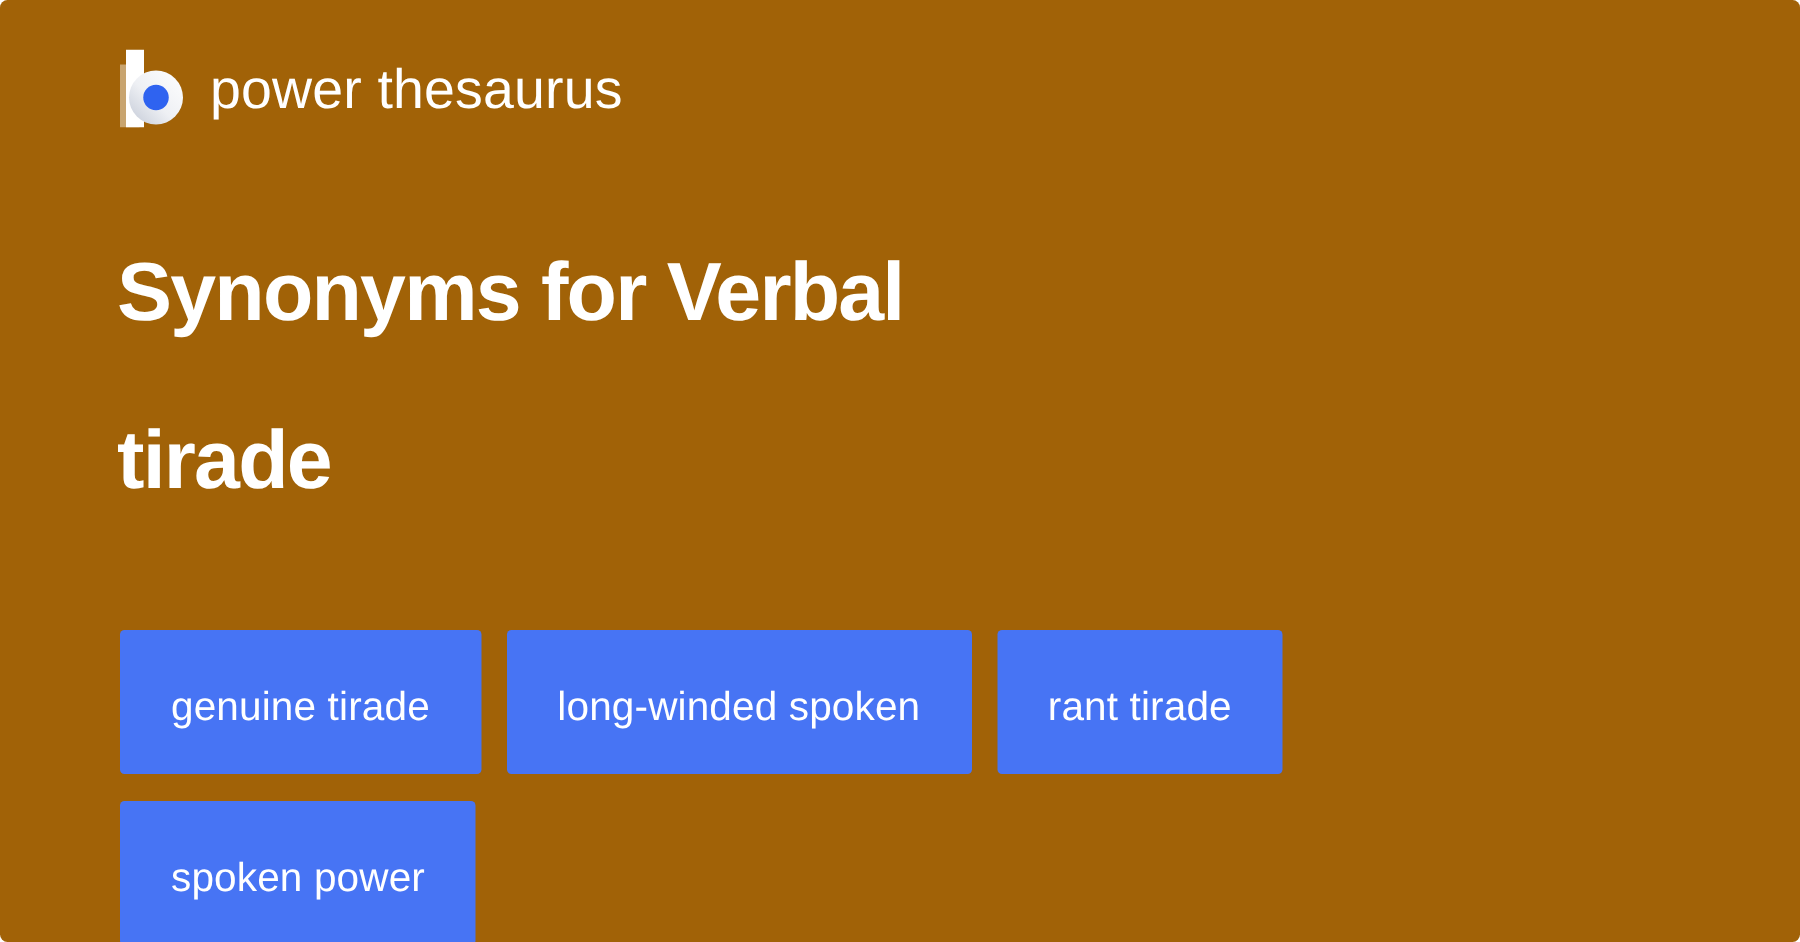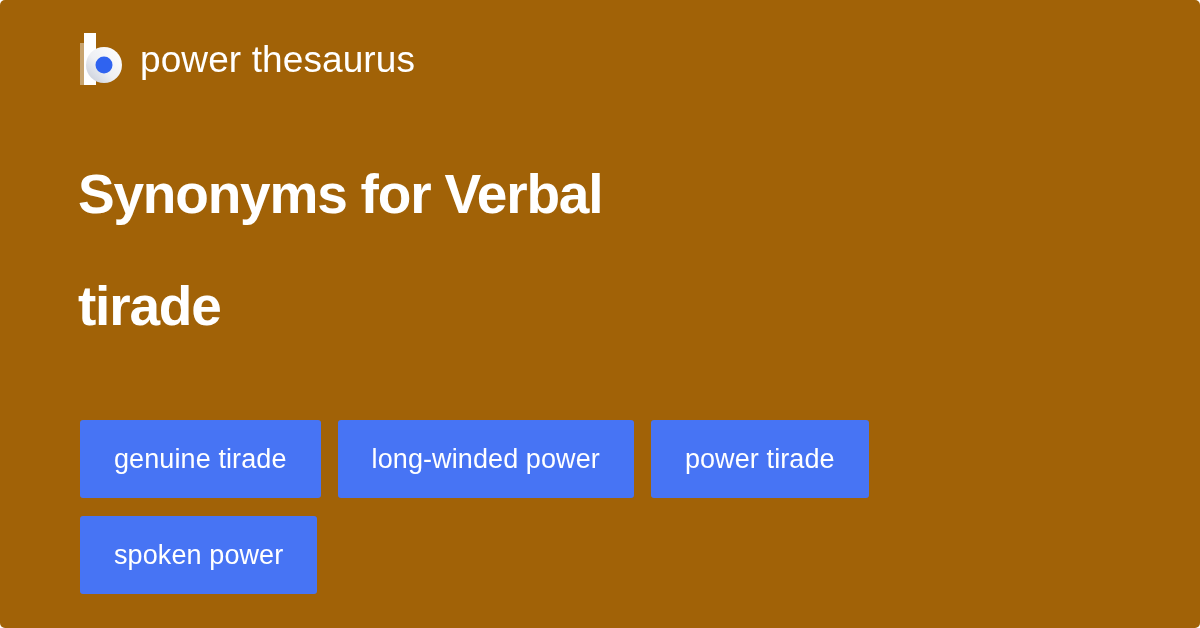--- a/index.html
+++ b/index.html
@@ -85,23 +85,23 @@
     flex-wrap: wrap;
     gap: 18px 17px;
     align-content: flex-start;
   }
 
   .chip {
     background: #4774f4;
     color: #ffffff;
     font-size: 27px;
     line-height: 78px;
-    height: 78px;
+    height: 96px;
     box-sizing: border-box;
-    padding: 0 34px;
+    padding: 12px 34px;
     border-radius: 3px;
     white-space: nowrap;
     text-align: center;
     font-weight: 400;
     letter-spacing: 0.1px;
   }
 </style>
 </head>
 <body>
 
@@ -131,18 +131,18 @@
   </div>
 
   <h1 class="headline">
     <span>Synonyms for Verbal</span>
     <br>
     <span>tirade</span>
   </h1>
 
   <div class="chips">
     <div class="chip">genuine tirade</div>
-    <div class="chip">long-winded power</div>
-    <div class="chip">power tirade</div>
+    <div class="chip">long-winded spoken</div>
+    <div class="chip">rant tirade</div>
     <div class="chip">spoken power</div>
   </div>
 
 </div>
 
 </body></html>

